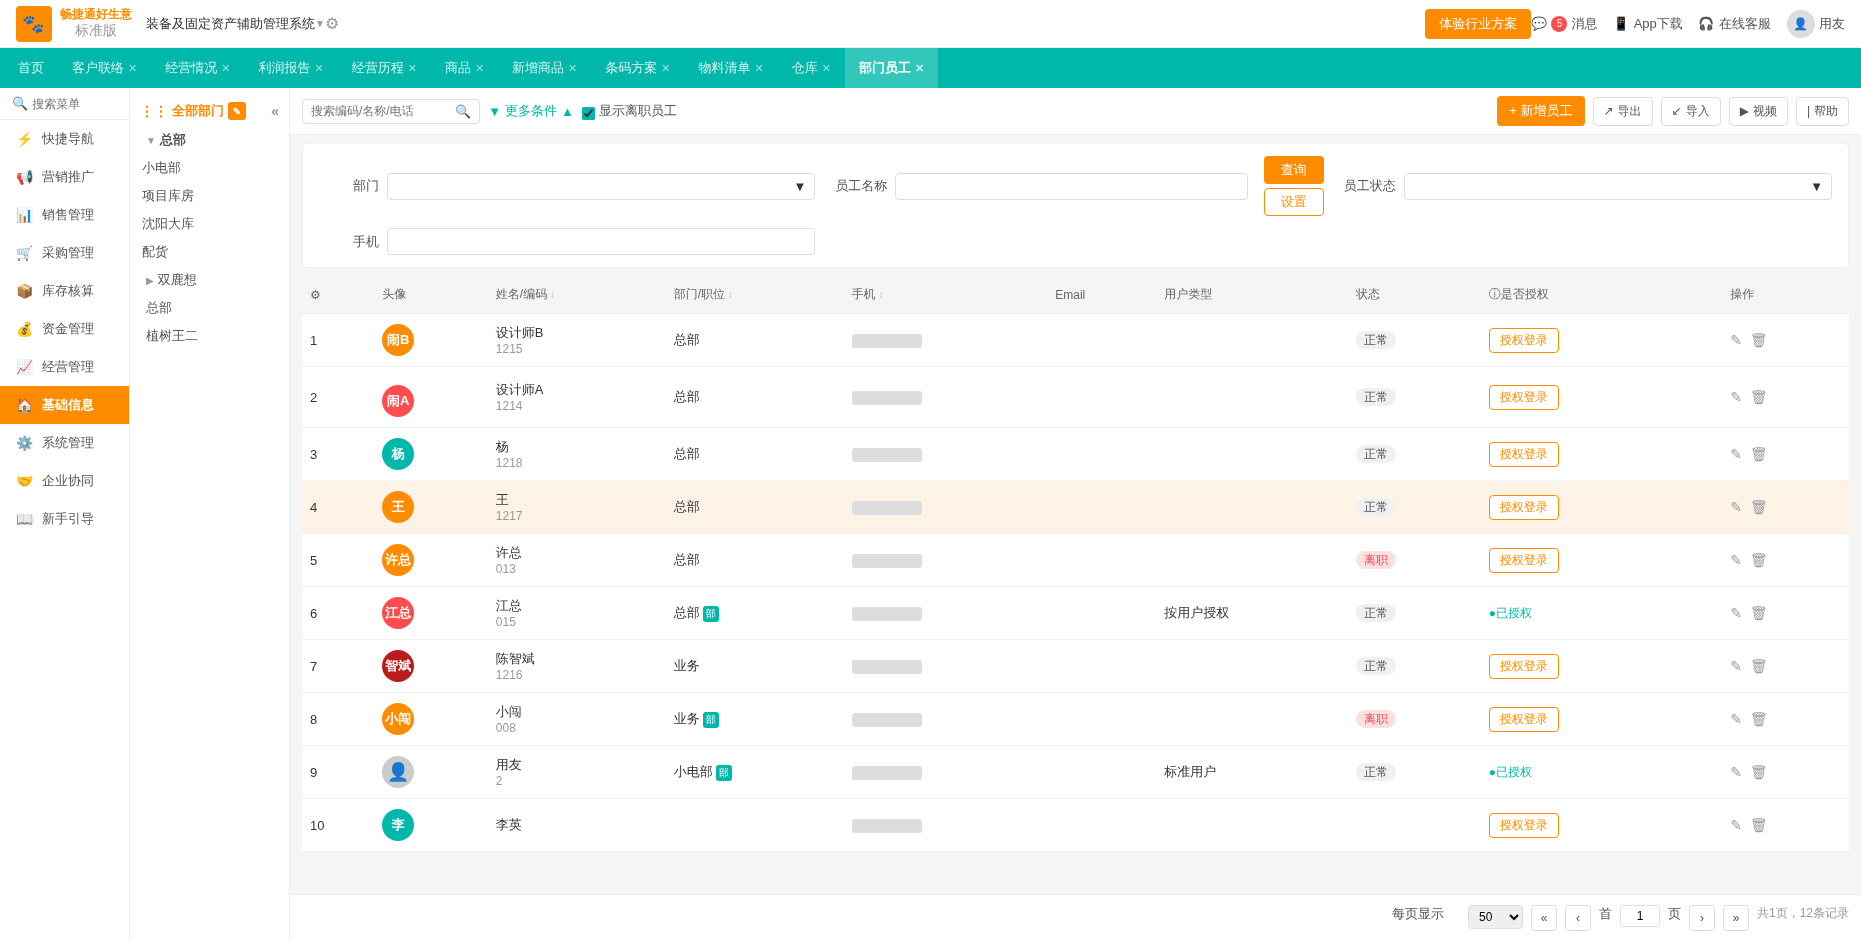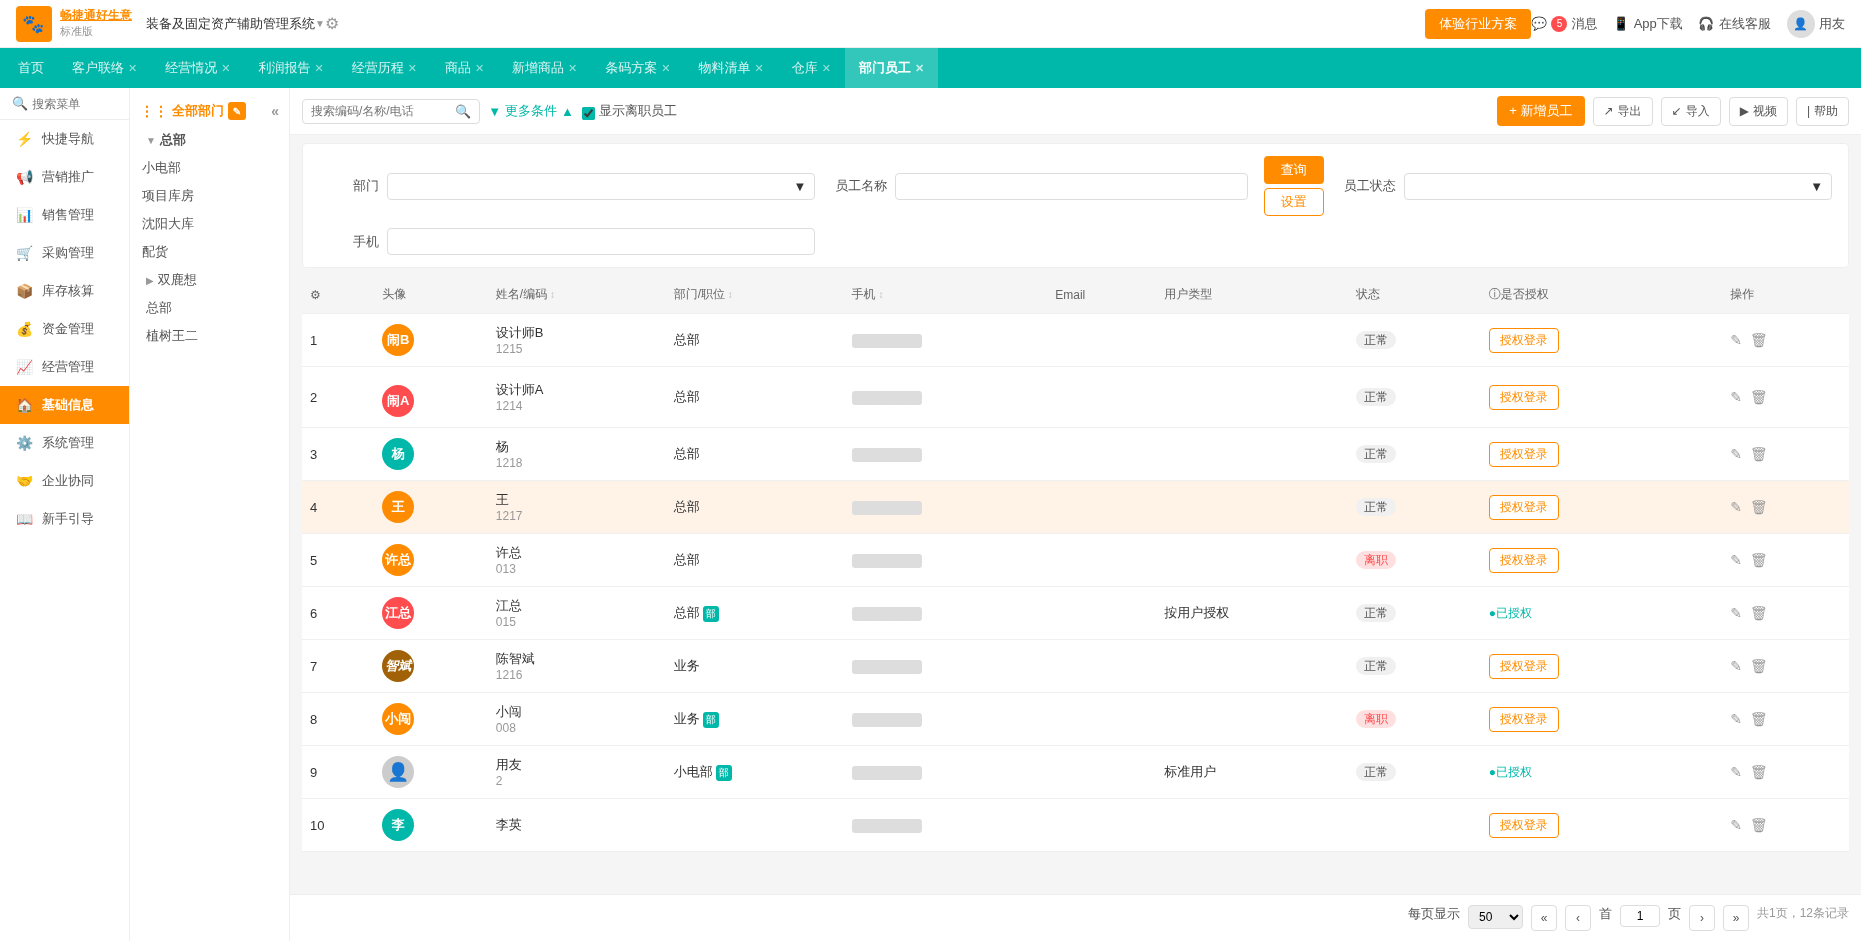--- a/index.html
+++ b/index.html
@@ -3,21 +3,21 @@
   <meta charset="utf-8">
   <style>
     * { box-sizing: border-box; margin: 0; padding: 0; }
     body { font-family: "Microsoft YaHei", "PingFang SC", sans-serif; font-size: 13px; background: #f5f5f5; color: #333; }
 
     
     .top-header { display: flex; align-items: center; background: #fff; height: 48px; padding: 0 16px; border-bottom: 1px solid #eee; }
     .logo-area { display: flex; align-items: center; gap: 8px; width: 130px; }
     .logo-icon { width: 36px; height: 36px; background: #ff8c00; border-radius: 4px; display: flex; align-items: center; justify-content: center; color: white; font-size: 18px; }
     .logo-text { font-size: 12px; color: #ff8c00; line-height: 1.3; }
-    .logo-badge { font-size: 11px; color: #999; }
+    .logo-badge { font-size: 14px; color: #999; text-align: center; }
     .system-title { flex: 1; font-size: 13px; color: #333; display: flex; align-items: center; }
     .dropdown-arrow { color: #999; font-size: 10px; }
     .settings-icon { color: #999; font-size: 16px; cursor: pointer; }
     .trial-btn { background: #ff8c00; color: white; border: none; padding: 6px 14px; border-radius: 4px; cursor: pointer; font-size: 13px; }
     .header-right { display: flex; align-items: center; gap: 16px; margin-left: auto; }
     .header-action { display: flex; align-items: center; gap: 4px; color: #555; font-size: 13px; cursor: pointer; }
     .badge { background: #ff4d4f; color: white; border-radius: 50%; width: 16px; height: 16px; font-size: 10px; display: flex; align-items: center; justify-content: center; }
     .user-avatar { width: 28px; height: 28px; background: #ddd; border-radius: 50%; display: flex; align-items: center; justify-content: center; color: #999; font-size: 12px; }
 
     
@@ -90,36 +90,36 @@
     .action-icons { display: flex; gap: 8px; }
     .action-icon { color: #999; cursor: pointer; font-size: 14px; }
     .blurred-text { background: #ddd; color: #ddd; border-radius: 3px; font-size: 12px; display: inline-block; min-width: 70px; height: 14px; }
     .name-code { display: flex; flex-direction: column; }
     .emp-name { font-size: 13px; color: #333; }
     .emp-code { font-size: 12px; color: #999; }
     .dept-badge { display: inline-flex; align-items: center; background: #00b8a9; color: white; border-radius: 3px; font-size: 10px; padding: 1px 3px; margin-left: 3px; }
 
     
     .pagination { display: flex; align-items: flex-start; justify-content: flex-end; padding: 10px 12px; background: #fff; border-top: 1px solid #eee; gap: 8px; font-size: 13px; color: #555; }
-    .page-size-select { border: 1px solid #ddd; border-radius: 4px; padding: 3px 6px; font-size: 12px; }
+    .page-size-select { border: 1px solid #ddd; border-radius: 4px; padding: 3px 6px; font-size: 12px; margin-left: 16px; }
     .page-btn { width: 26px; height: 26px; border: 1px solid #ddd; border-radius: 4px; display: flex; align-items: center; justify-content: center; cursor: pointer; background: #fff; font-size: 12px; color: #555; }
     .page-input { width: 40px; border: 1px solid #ddd; border-radius: 4px; padding: 3px; text-align: center; font-size: 12px; }
     .total-text { color: #999; font-size: 12px; }
 
     .sortable { cursor: pointer; margin-left: 26px; }
     .sortable:after { content: ' ↕'; font-size: 10px; color: #bbb; }
   </style>
 </head>
 <body>
 
 <div class="top-header">
   <div class="logo-area">
     <div class="logo-icon">🐾</div>
     <div>
-      <div class="logo-text" style="font-size:12px;font-weight:bold;color:#ff8c00;text-decoration:underline;">畅捷通好生意</div>
+      <div class="logo-text" style="font-size:12px;font-weight:bold;color:#ff8c00;">畅捷通好生意</div>
       <div class="logo-badge">标准版</div>
     </div>
   </div>
   <div class="system-title">
     <span>装备及固定资产辅助管理系统</span>
     <span class="dropdown-arrow">▼</span>
     <span class="settings-icon">⚙</span>
   </div>
   <button class="trial-btn">体验行业方案</button>
   <div class="header-right">
@@ -512,21 +512,21 @@
                   <td>
                     <div class="action-icons">
                       <span class="action-icon">✎</span>
                       <span class="action-icon">🗑</span>
                     </div>
                   </td>
                 </tr>
                 <tr>
                   <td>7</td>
                   <td>
-                    <div class="avatar-circle" style="background: #a16207; font-style: italic;">智斌</div>
+                    <div class="avatar-circle" style="background: #b91c1c;">智斌</div>
                   </td>
                   <td>
                     <div class="name-code">
                       <span class="emp-name">陈智斌</span>
                       <span class="emp-code">1216</span>
                     </div>
                   </td>
                   <td>业务</td>
                   <td><span class="blurred-text" style="background: rgb(221, 221, 221); color: rgb(221, 221, 221);">●●●●●●●●</span></td>
                   <td></td>

